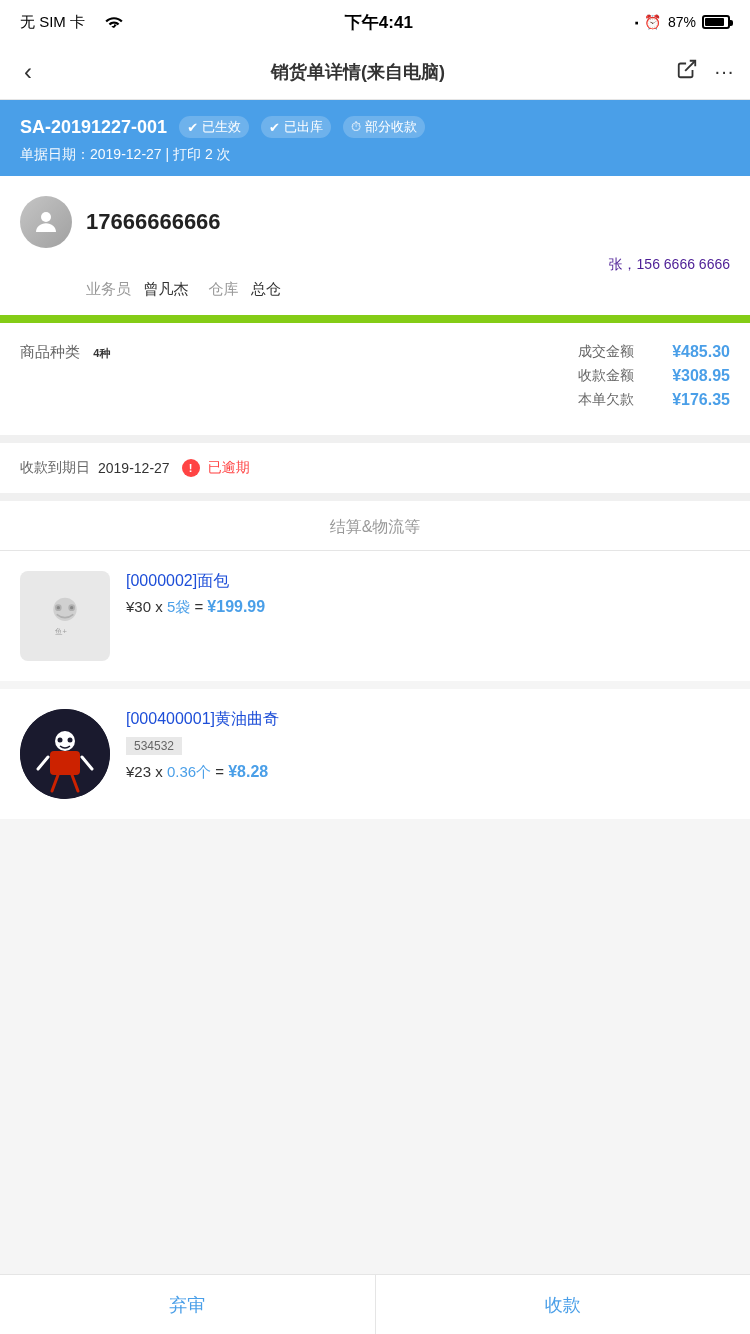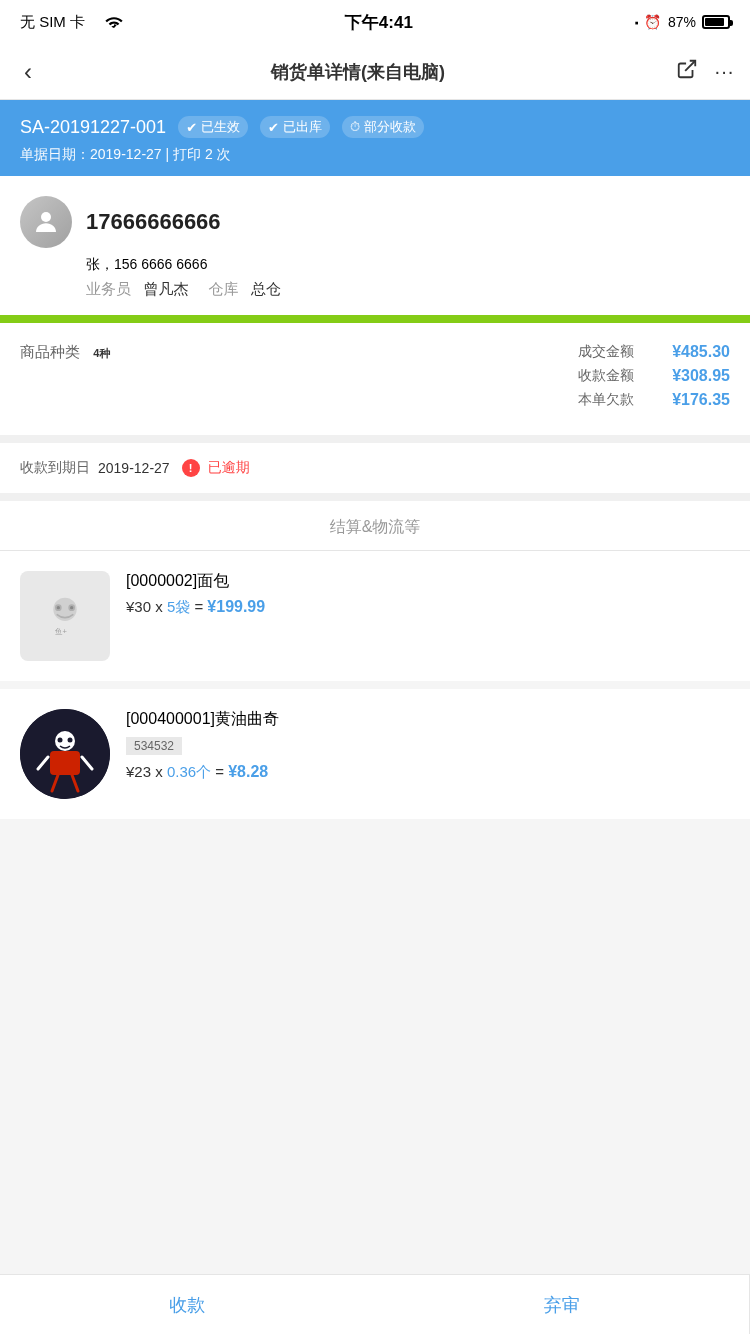--- a/index.html
+++ b/index.html
@@ -56,21 +56,21 @@
       background: #4a9fe8;
       padding: 16px 20px 12px;
     }
     .banner-top {
       display: flex;
       align-items: center;
       gap: 12px;
       margin-bottom: 8px;
       flex-wrap: wrap;
     }
-    .order-id { color: #fff; font-size: 18px; font-weight: 400; }
+    .order-id { color: #fff; font-size: 18px; font-weight: 700; }
     .badge {
       display: inline-flex; align-items: center; gap: 4px;
       background: rgba(255,255,255,0.2);
       border-radius: 12px;
       padding: 2px 8px;
       color: #fff;
       font-size: 13px;
     }
     .banner-sub { color: rgba(255,255,255,0.95); font-size: 14px; }
 
@@ -87,21 +87,21 @@
       gap: 14px;
       margin-bottom: 8px;
     }
     .avatar-inner {
       width: 52px; height: 52px; border-radius: 50%;
       background: linear-gradient(135deg, #c5c5c5, #a0a0a0);
       display: flex; align-items: center; justify-content: center;
       font-size: 22px; color: #fff;
     }
     .customer-phone { font-size: 22px; font-weight: 600; color: #222; }
-    .customer-info { font-size: 14px; color: #000000; margin-left: 66px; margin-bottom: 6px; }
+    .customer-info { font-size: 14px; color: #4c1d95; margin-left: 66px; margin-bottom: 6px; text-align: right; }
     .meta-row {
       display: flex;
       align-items: center;
       margin-left: 66px;
       gap: 20px;
       font-size: 15px;
     }
     .meta-label { color: #999; }
     .meta-value { color: #333; font-weight: 500; }
 
@@ -184,21 +184,21 @@
       align-items: flex-start;
       gap: 16px;
     }
     .product-thumb-placeholder {
       width: 90px; height: 90px;
       background: #e8e8e8;
       border-radius: 8px;
       display: flex; align-items: center; justify-content: center;
     }
     .product-info { flex: 1; }
-    .product-name { font-size: 16px; color: #000000; margin-bottom: 6px; font-weight: 500; }
+    .product-name { font-size: 16px; color: #1d4ed8; margin-bottom: 6px; font-weight: 500; }
     .product-sku {
       display: inline-block;
       background: #e8e8e8; color: #666;
       font-size: 12px; padding: 2px 8px;
       border-radius: 0; margin-bottom: 8px;
     }
     .product-price { font-size: 15px; color: #333; }
     .price-qty { color: #4a9fe8; }
     .price-total { color: #4a9fe8; font-weight: 700; font-size: 16px; }
 
@@ -401,15 +401,15 @@
         <span> = </span>
         <span class="price-total">¥8.28</span>
       </div>
     </div>
   </div>
 </div>
 
 <div style="height: 68px;"></div>
 
 <div class="bottom-bar">
+  <div class="bottom-btn left">弃审</div>
   <div class="bottom-btn right">收款</div>
-  <div class="bottom-btn left">弃审</div>
 </div>
 
 </body></html>

